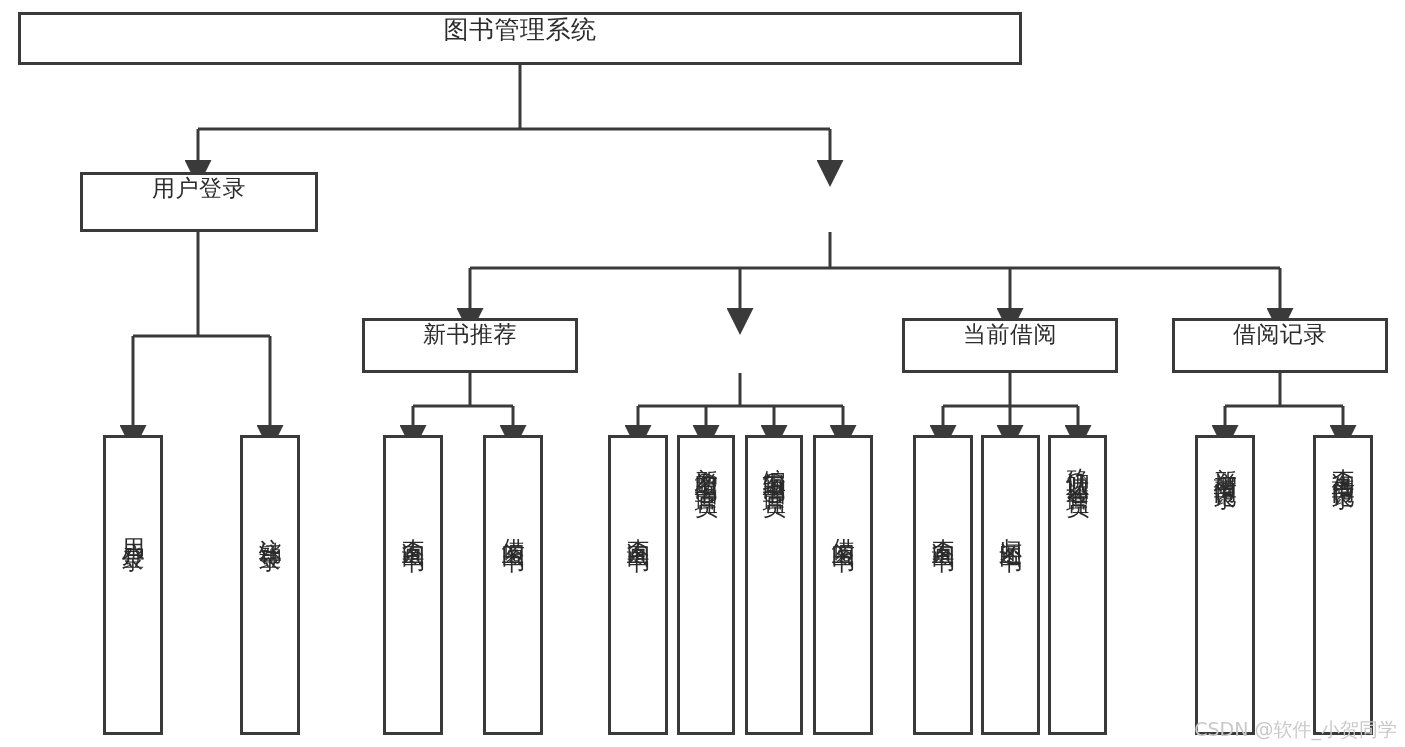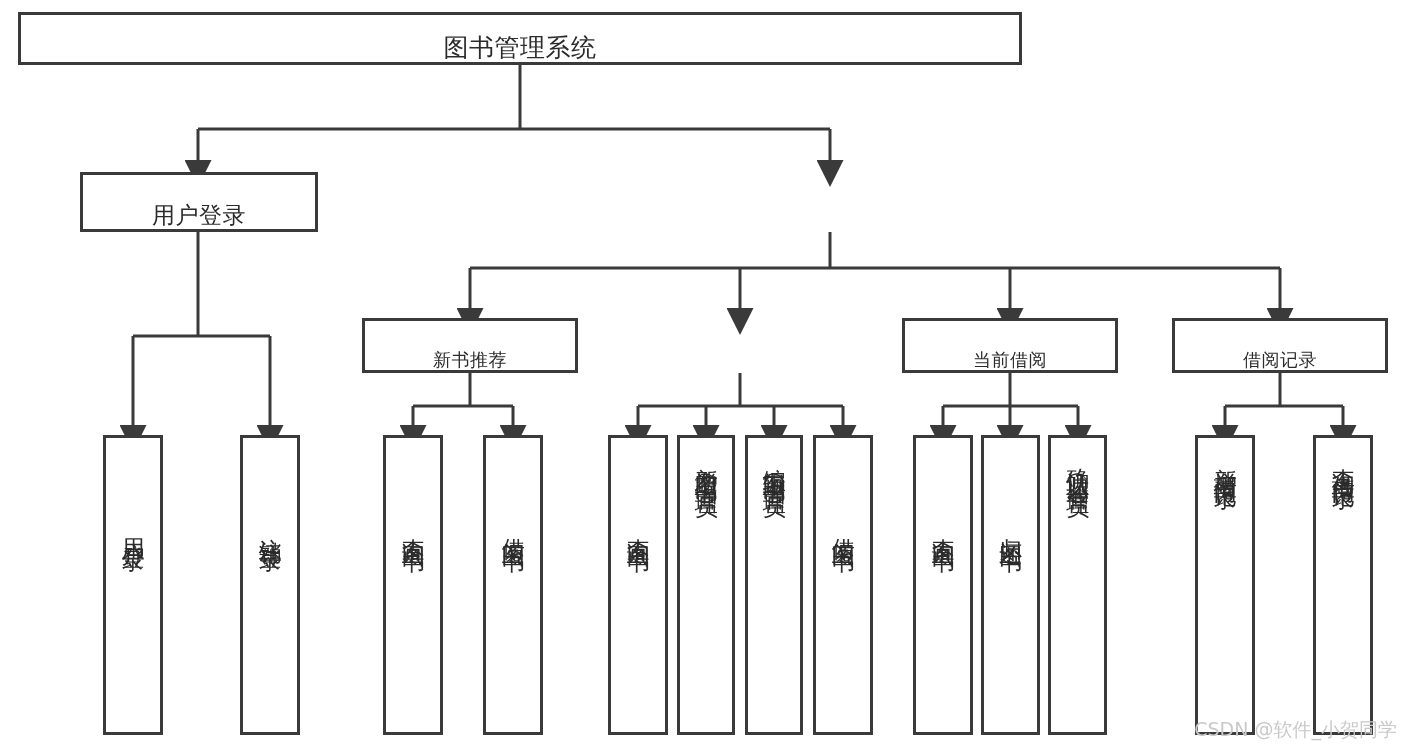--- a/index.html
+++ b/index.html
@@ -19,34 +19,34 @@
     position:absolute;left:0;top:0;
     width:1405px;height:747px;
     pointer-events:none;
   }
   .node{
     position:absolute;
     box-sizing:border-box;
     background:#ffffff;
     border:3px solid #3a3a3a;
     display:flex;
-    align-items:flex-end;
+    align-items:flex-start;
     justify-content:center;
     z-index:2;
   }
   .node-label{
     color:#2b2b2b;
     line-height:1.18;
     text-align:center;
     white-space:pre-line;
     letter-spacing:0.5px;
   }
   .level0 .node-label{font-size:25px;}
   .level1 .node-label{font-size:23px;}
-  .level2 .node-label{font-size:18px;margin-top:25px;}
+  .level2 .node-label{font-size:23px;}
   .leaf .node-label{
     writing-mode:vertical-rl;
     text-orientation:upright;
     font-size:23px;
     letter-spacing:4px;
     line-height:1.1;
   }
   .leaf{
     align-items:flex-start;
     justify-content:center;

